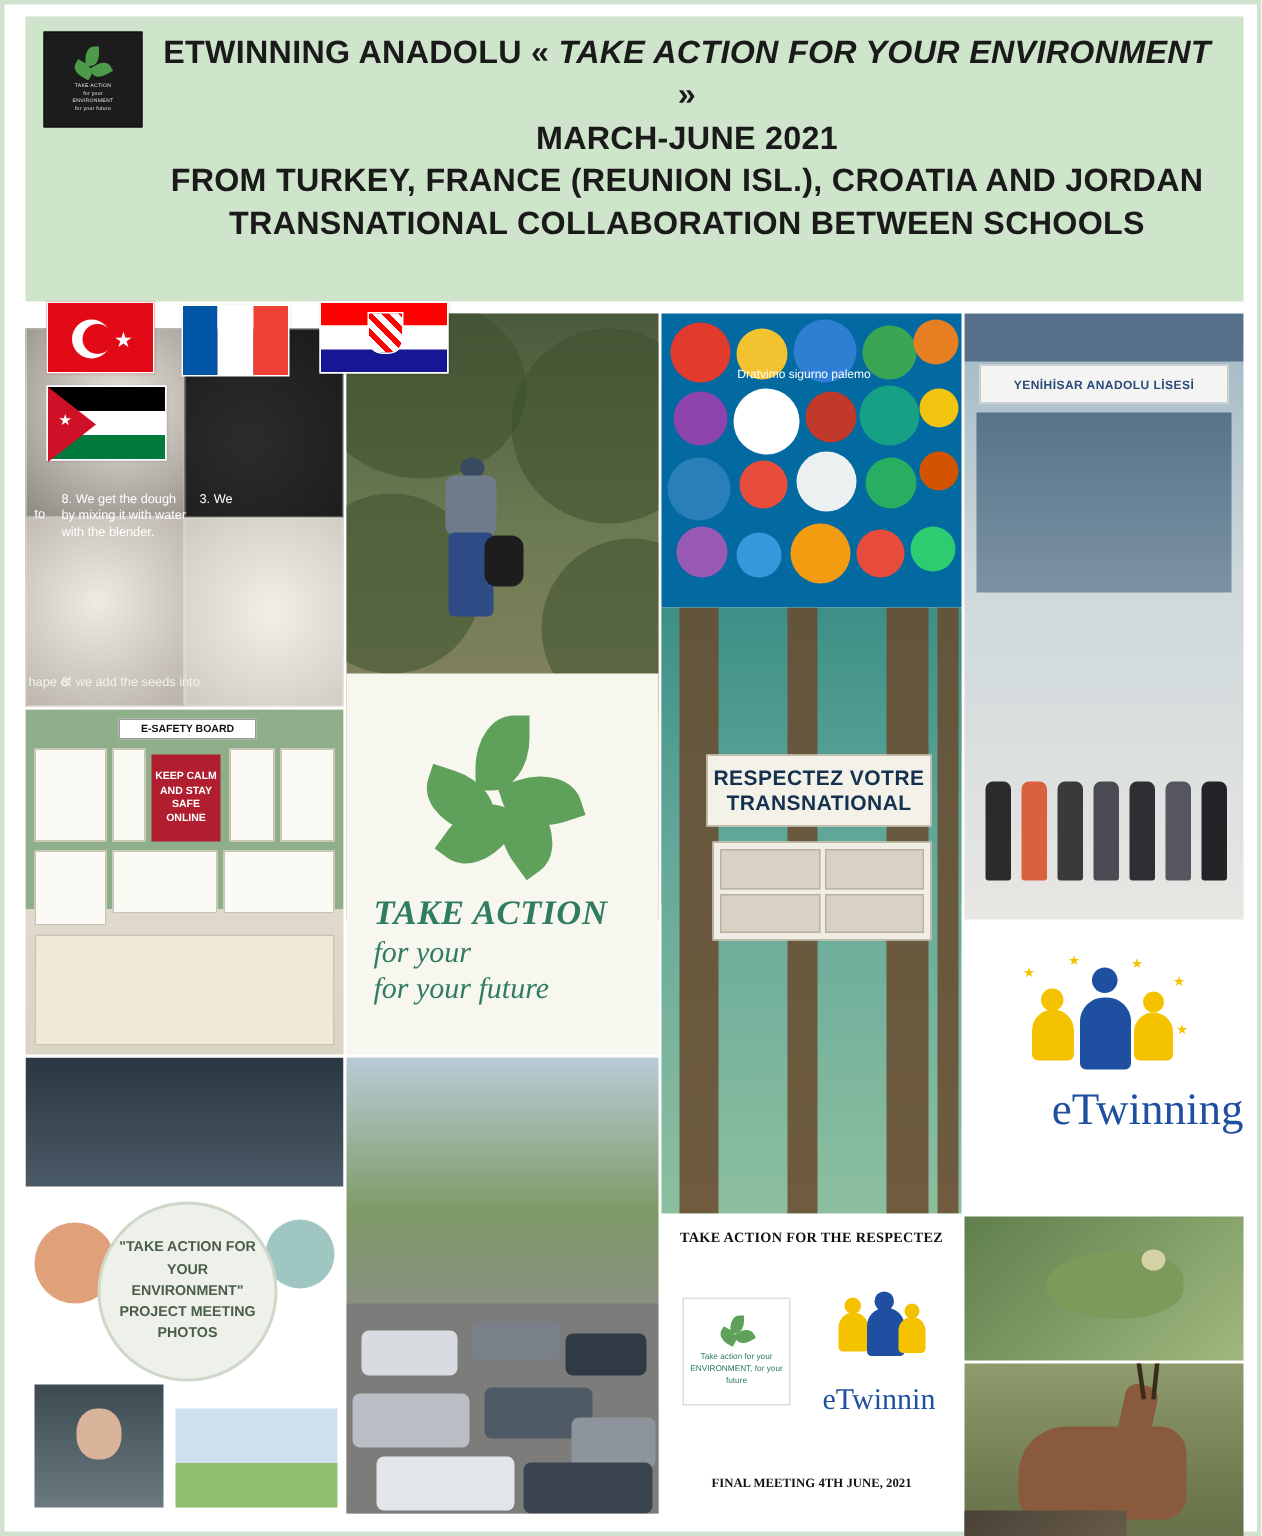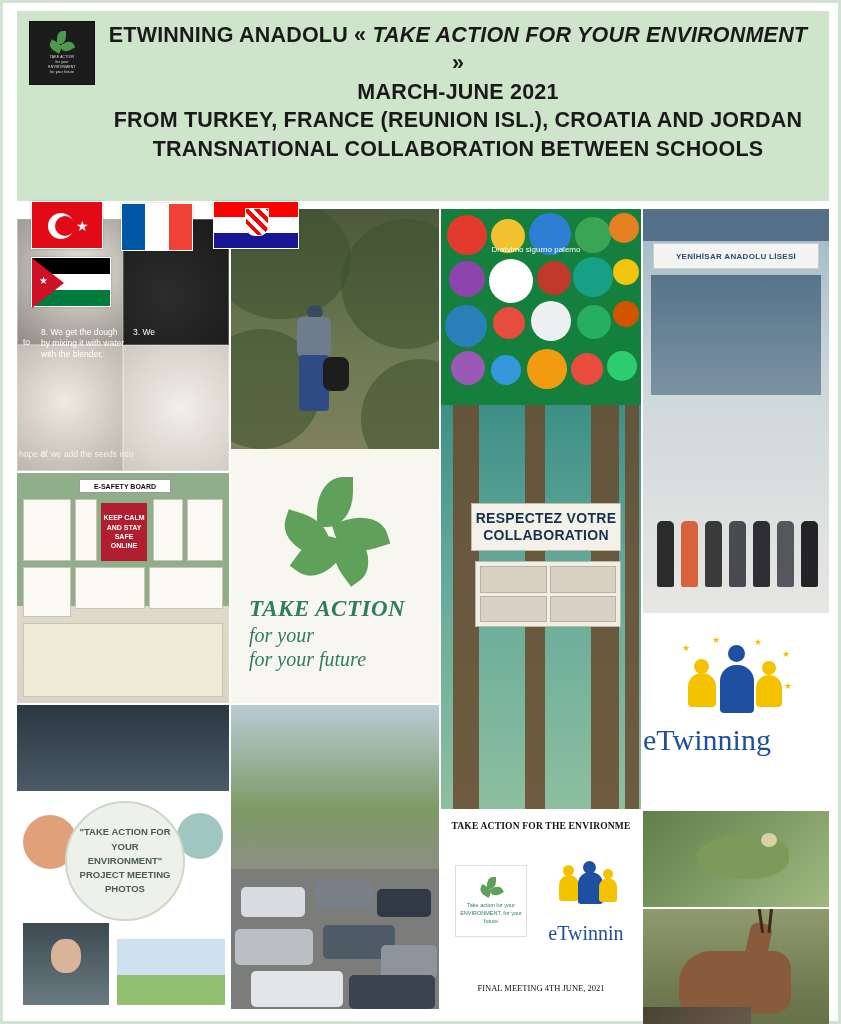--- a/index.html
+++ b/index.html
@@ -183,21 +183,21 @@
   #t-forest .person {
     position: absolute; left: 58px; top: 96px; width: 54px; height: 122px;
   }
   #t-forest .p-head { position: absolute; left: 18px; top: 0; width: 16px; height: 14px; border-radius: 50%; background: #3a4a5e; }
   #t-forest .p-body { position: absolute; left: 8px; top: 12px; width: 34px; height: 40px; background: #6e7c8c; border-radius: 6px; }
   #t-forest .p-legs { position: absolute; left: 10px; top: 50px; width: 30px; height: 56px; background: #2e4b86; border-radius: 4px; }
   #t-forest .p-bag { position: absolute; left: 34px; top: 52px; width: 26px; height: 34px; background: #1d1d1d; border-radius: 8px; }
 
   #t-caps {
     left: 424px; top: 8px; width: 200px; height: 196px;
-    background: #15803d;
+    background: #0369a1;
   }
   #t-caps .cap-dot { position: absolute; border-radius: 50%; }
 
   #t-school {
     left: 626px; top: 8px; width: 186px; height: 404px;
     background: linear-gradient(180deg,#9fb7c4 0%,#cdd7da 42%,#e7e7e3 100%);
   }
   #t-school .band {
     position: absolute; left: 10px; top: 34px; width: 166px; height: 26px;
     background: #f4f4f2; border: 1px solid #ccc; box-sizing: border-box;
@@ -279,21 +279,21 @@
   #t-respectez .board2 div { background: #d9d2c4; border: 1px solid #b9b2a2; }
 
   #t-etw-logo {
     left: 626px; top: 414px; width: 186px; height: 194px;
     background: #ffffff;
   }
   .etw-mark { position: absolute; left: 50%; top: 26px; margin-left: -52px; width: 104px; height: 72px; }
   .etw-mark .fig { position: absolute; bottom: 0; }
   .etw-mark .head { position: absolute; border-radius: 50%; }
   .etw-word {
-    position: absolute; left: 0; right: 0; top: 108px; text-align: left;
+    position: absolute; left: 0; right: 0; top: 108px; text-align: right;
     font-size: 30px; color: #1f4fa0; font-family: "Liberation Serif", serif;
   }
 
   #t-meeting {
     left: 0px; top: 504px; width: 212px; height: 304px;
     background: #ffffff;
   }
   #t-meeting .room { position: absolute; left: 0; top: 0; width: 100%; height: 86px; background: linear-gradient(180deg,#2b3742,#4a5a66); }
   #t-meeting .circle-txt {
     position: absolute; left: 48px; top: 96px; width: 120px; height: 120px; border-radius: 50%;
@@ -328,21 +328,21 @@
     border: 1px solid #ddd; box-sizing: border-box;
     display: flex; flex-direction: column; align-items: center; justify-content: center;
     font-size: 5.5px; color: #2f7d5e; text-align: center; line-height: 1.5;
   }
   #t-final .logo-box .lf { width: 20px; height: 20px; position: relative; margin-bottom: 4px; }
   #t-final .logo-box .lf i { position: absolute; width: 9px; height: 12px; background: #5fa05a; border-radius: 65% 0 65% 0; }
   #t-final .etwmini { position: absolute; left: 98px; top: 50px; width: 94px; height: 84px; }
   #t-final .etwmini .word { position: absolute; left: 0; right: 0; bottom: 0; text-align: center; font-size: 20px; color: #1f4fa0; font-family: "Liberation Serif", serif; }
   #t-final .foot {
     position: absolute; left: 0; right: 0; bottom: 16px; text-align: center;
-    font-size: 8.5px; font-weight: normal; color: #111; font-family: "Liberation Serif", serif;
+    font-size: 8.5px; font-weight: bold; color: #111; font-family: "Liberation Serif", serif;
   }
 
   #t-frog {
     left: 626px; top: 610px; width: 186px; height: 96px;
     background: linear-gradient(135deg,#5f7f4c,#9fb87e);
   }
   #t-frog .body { position: absolute; left: 54px; top: 24px; width: 92px; height: 44px; border-radius: 50% 40% 45% 50%; background: #7d9a5a; }
   #t-frog .eye { position: absolute; left: 118px; top: 22px; width: 16px; height: 14px; border-radius: 50%; background: #d7d2a6; }
 
   #t-antelope {
@@ -491,21 +491,21 @@
       </div>
     </div>
 
     <div class="tile" id="t-respectez">
       <div class="trunk" style="left:12px;  top:0;   width:26px; height:404px;"></div>
       <div class="trunk" style="left:84px;  top:0;   width:20px; height:404px;"></div>
       <div class="trunk" style="left:150px; top:0;   width:28px; height:404px;"></div>
       <div class="trunk" style="left:184px; top:0;   width:14px; height:404px;"></div>
       <div class="sign">
         <span>RESPECTEZ VOTRE</span>
-        <span>COLLABORATION</span>
+        <span>TRANSNATIONAL</span>
       </div>
       <div class="board2">
         <div></div>
           <div></div>
           <div></div>
           <div></div>
       </div>
     </div>
 
     <div class="tile" id="t-etw-logo">
@@ -542,21 +542,21 @@
       <div class="car" style="left:84px;  top:176px; width:58px; height:26px; background:#7a8089;"></div>
       <div class="car" style="left:146px; top:184px; width:54px; height:28px; background:#2f3a44;"></div>
       <div class="car" style="left:4px;   top:224px; width:78px; height:36px; background:#b9bfc5;"></div>
       <div class="car" style="left:92px;  top:220px; width:72px; height:34px; background:#4e5a66;"></div>
       <div class="car" style="left:150px; top:240px; width:56px; height:34px; background:#8d949b;"></div>
       <div class="car" style="left:20px;  top:266px; width:92px; height:36px; background:#e3e6e8;"></div>
       <div class="car" style="left:118px; top:270px; width:86px; height:34px; background:#3a444e;"></div>
     </div>
 
     <div class="tile" id="t-final">
-      <div class="ttl">TAKE ACTION FOR THE ENVIRONME</div>
+      <div class="ttl">TAKE ACTION FOR THE RESPECTEZ</div>
       <div class="logo-box">
         <div class="lf">
           <i style="left:6px; top:0;"></i>
           <i style="left:0; top:8px; transform:rotate(-60deg);"></i>
           <i style="left:11px; top:8px; transform:rotate(60deg);"></i>
         </div>
         <span>Take action for your ENVIRONMENT, for your future</span>
       </div>
       <div class="etwmini">
         <div style="position:absolute; left:24px; top:4px; width:11px; height:11px; border-radius:50%; background:#f5c200;"></div>

